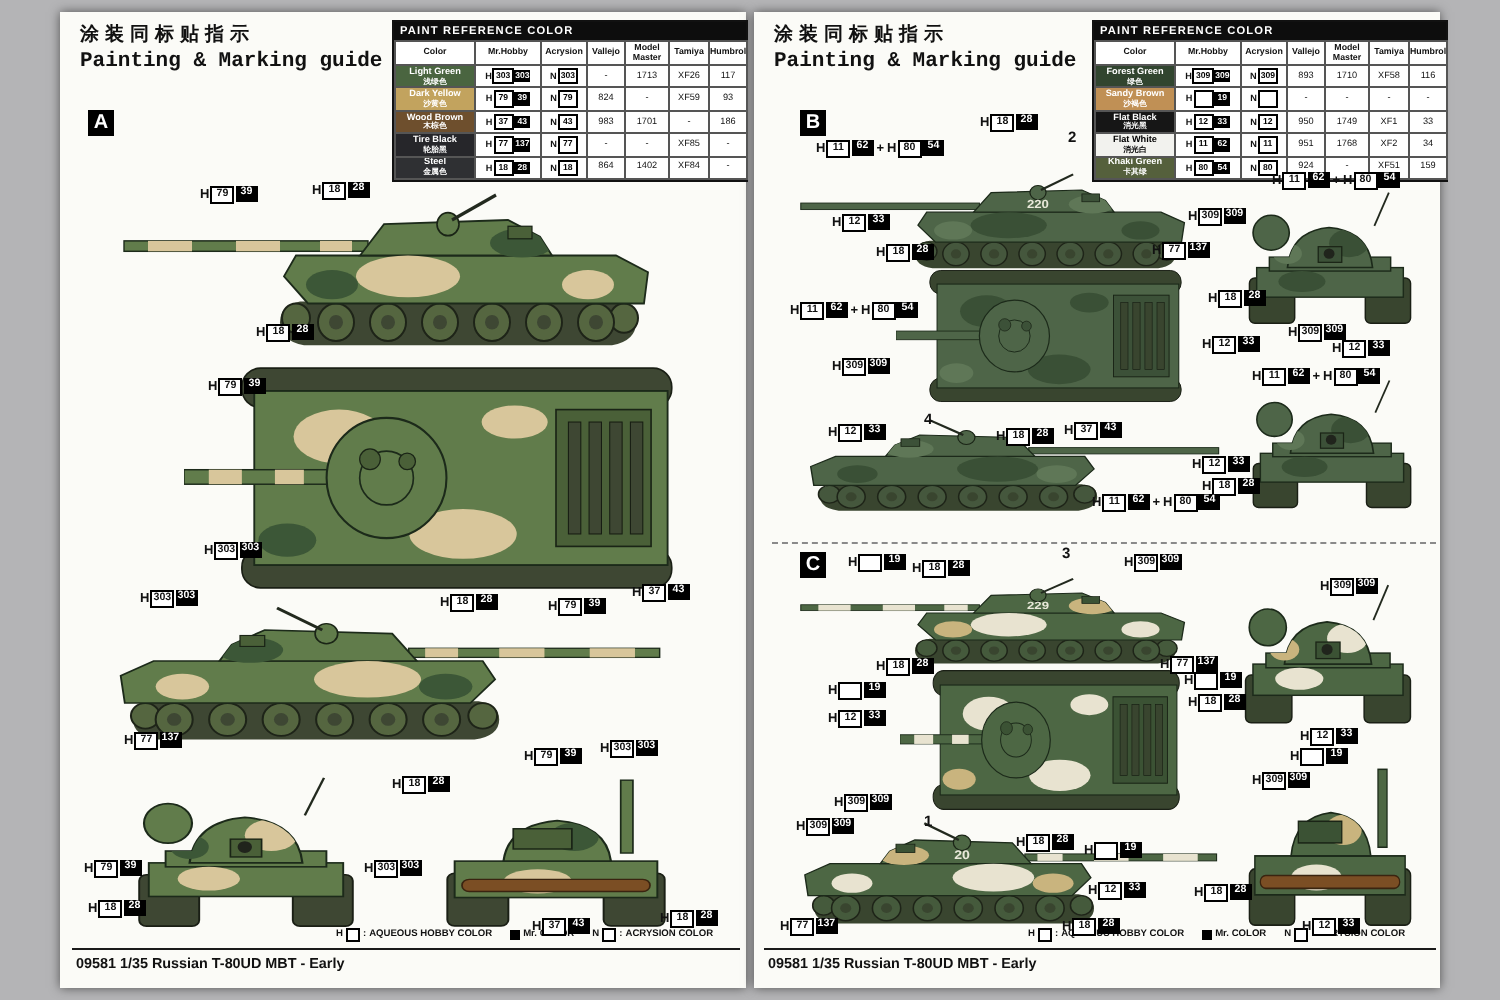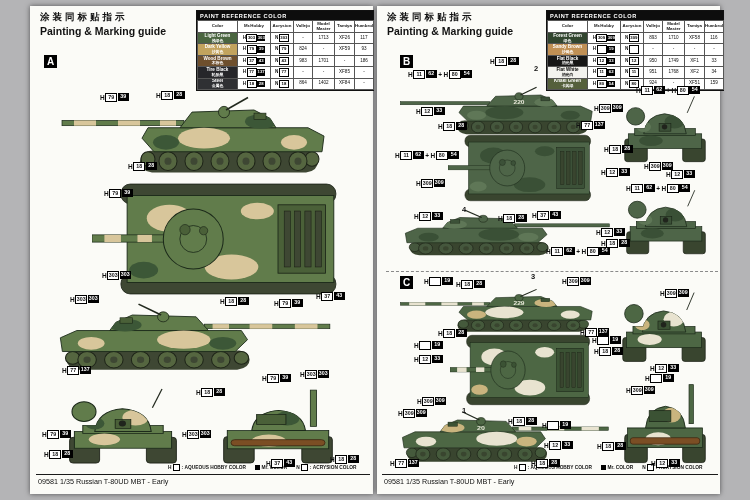--- a/index.html
+++ b/index.html
@@ -3,21 +3,21 @@
 <meta charset="utf-8">
 <style>
   html,body{margin:0;padding:0;background:#9e9ea0;}
   .screen{position:relative;width:750px;height:500px;background:#b4b4b6;overflow:hidden;
           font-family:"Liberation Sans",sans-serif;color:#111;}
   .page{position:absolute;top:6px;width:343px;height:488px;background:#fbfbf7;
         box-shadow:0 0 5px rgba(0,0,0,.55);}
   #page-left{left:30px;}
   #page-right{left:377px;}
 
-  .pheader{position:absolute;z-index:4;}
+  .pheader{position:absolute;z-index:4;font-family:Liberation Mono, monospace;}
   .title-zh{font-size:9.5px;font-weight:bold;letter-spacing:3px;}
   .title-en{font-size:10.5px;font-weight:bold;margin-top:1px;}
 
   .ptable{position:absolute;width:176px;background:#fff;border:1px solid #111;z-index:4;}
   .ptable-title{background:#0d0d0d;color:#fff;font-size:5.6px;font-weight:bold;
                 letter-spacing:.6px;padding:1.5px 3px;}
   .ptable table{border-collapse:collapse;width:100%;table-layout:fixed;}
   .ptable th,.ptable td{border:0.5px solid #555;font-size:4.6px;text-align:center;
                 padding:0;height:10.4px;line-height:1.05;overflow:hidden;}
   .ptable th{font-size:4.4px;font-weight:bold;height:11px;}
@@ -39,21 +39,21 @@
            padding:0 .5px;margin-left:.5px;}
   .co .cbb{display:inline-block;background:#000;color:#fff;min-width:9px;height:7.5px;
            line-height:7.5px;font-size:5.3px;font-weight:bold;text-align:center;
            padding:0 1px;margin-left:.5px;}
   .co .plus{font-size:6.5px;font-weight:bold;margin:0 1.5px;}
   .view{position:absolute;z-index:2;}
   .view svg{display:block;width:100%;height:100%;}
   .dashline{position:absolute;border-top:1.2px dashed #8a8a8a;z-index:3;}
 
   .frule{position:absolute;height:1px;background:#1a1a1a;z-index:4;}
-  .ftext{position:absolute;font-size:7.2px;font-weight:normal;z-index:4;}
+  .ftext{position:absolute;font-size:7.2px;font-weight:bold;z-index:4;}
   .legend{position:absolute;display:flex;gap:9px;align-items:center;font-size:4.8px;
           font-weight:bold;z-index:4;white-space:nowrap;}
   .litem{display:flex;align-items:center;gap:1.5px;}
   .lbox{display:inline-block;width:5px;height:5px;border:0.6px solid #000;background:#fff;}
   .lsolid{display:inline-block;width:5px;height:5px;background:#000;}
 </style>
 </head>
 <body>
 
 <div class="screen">

